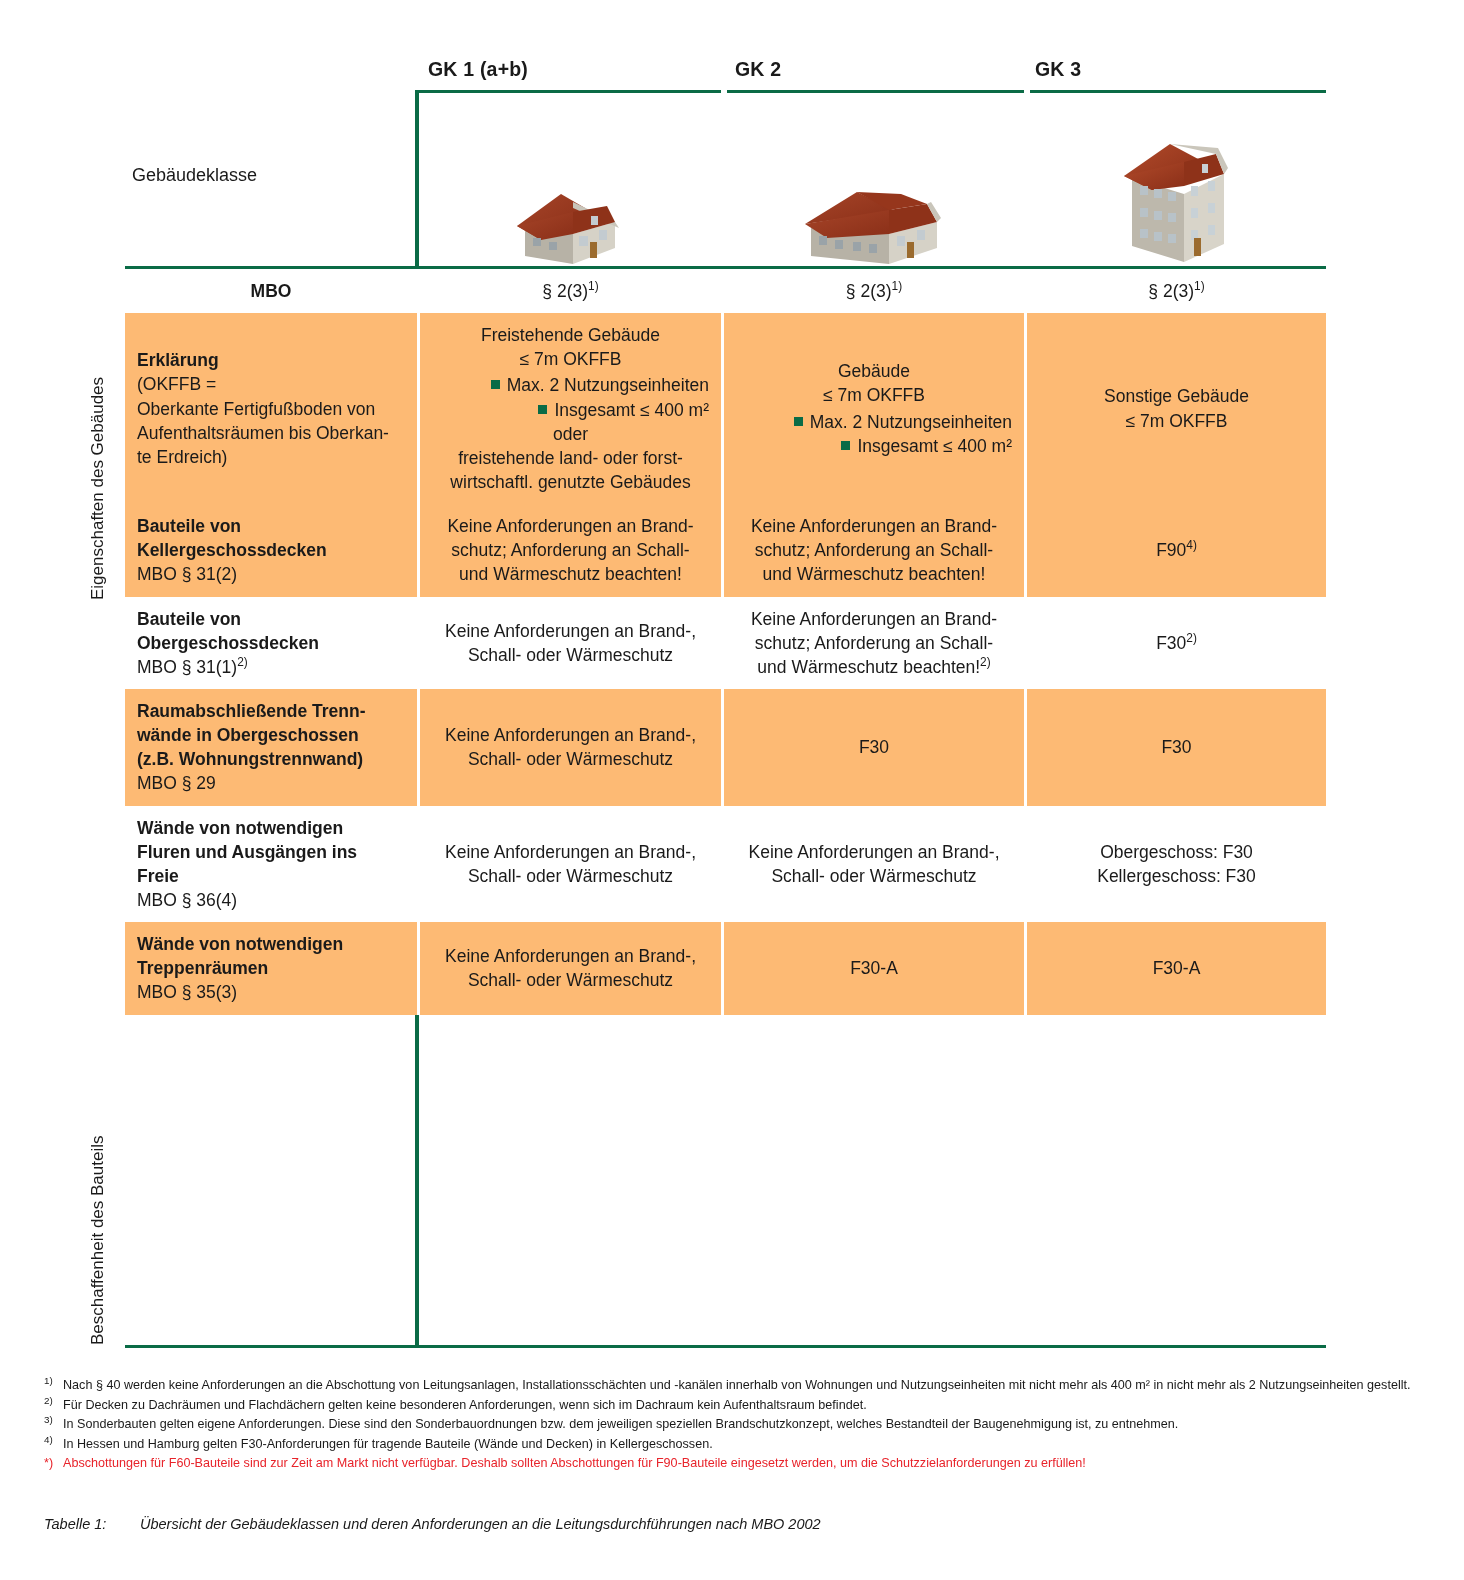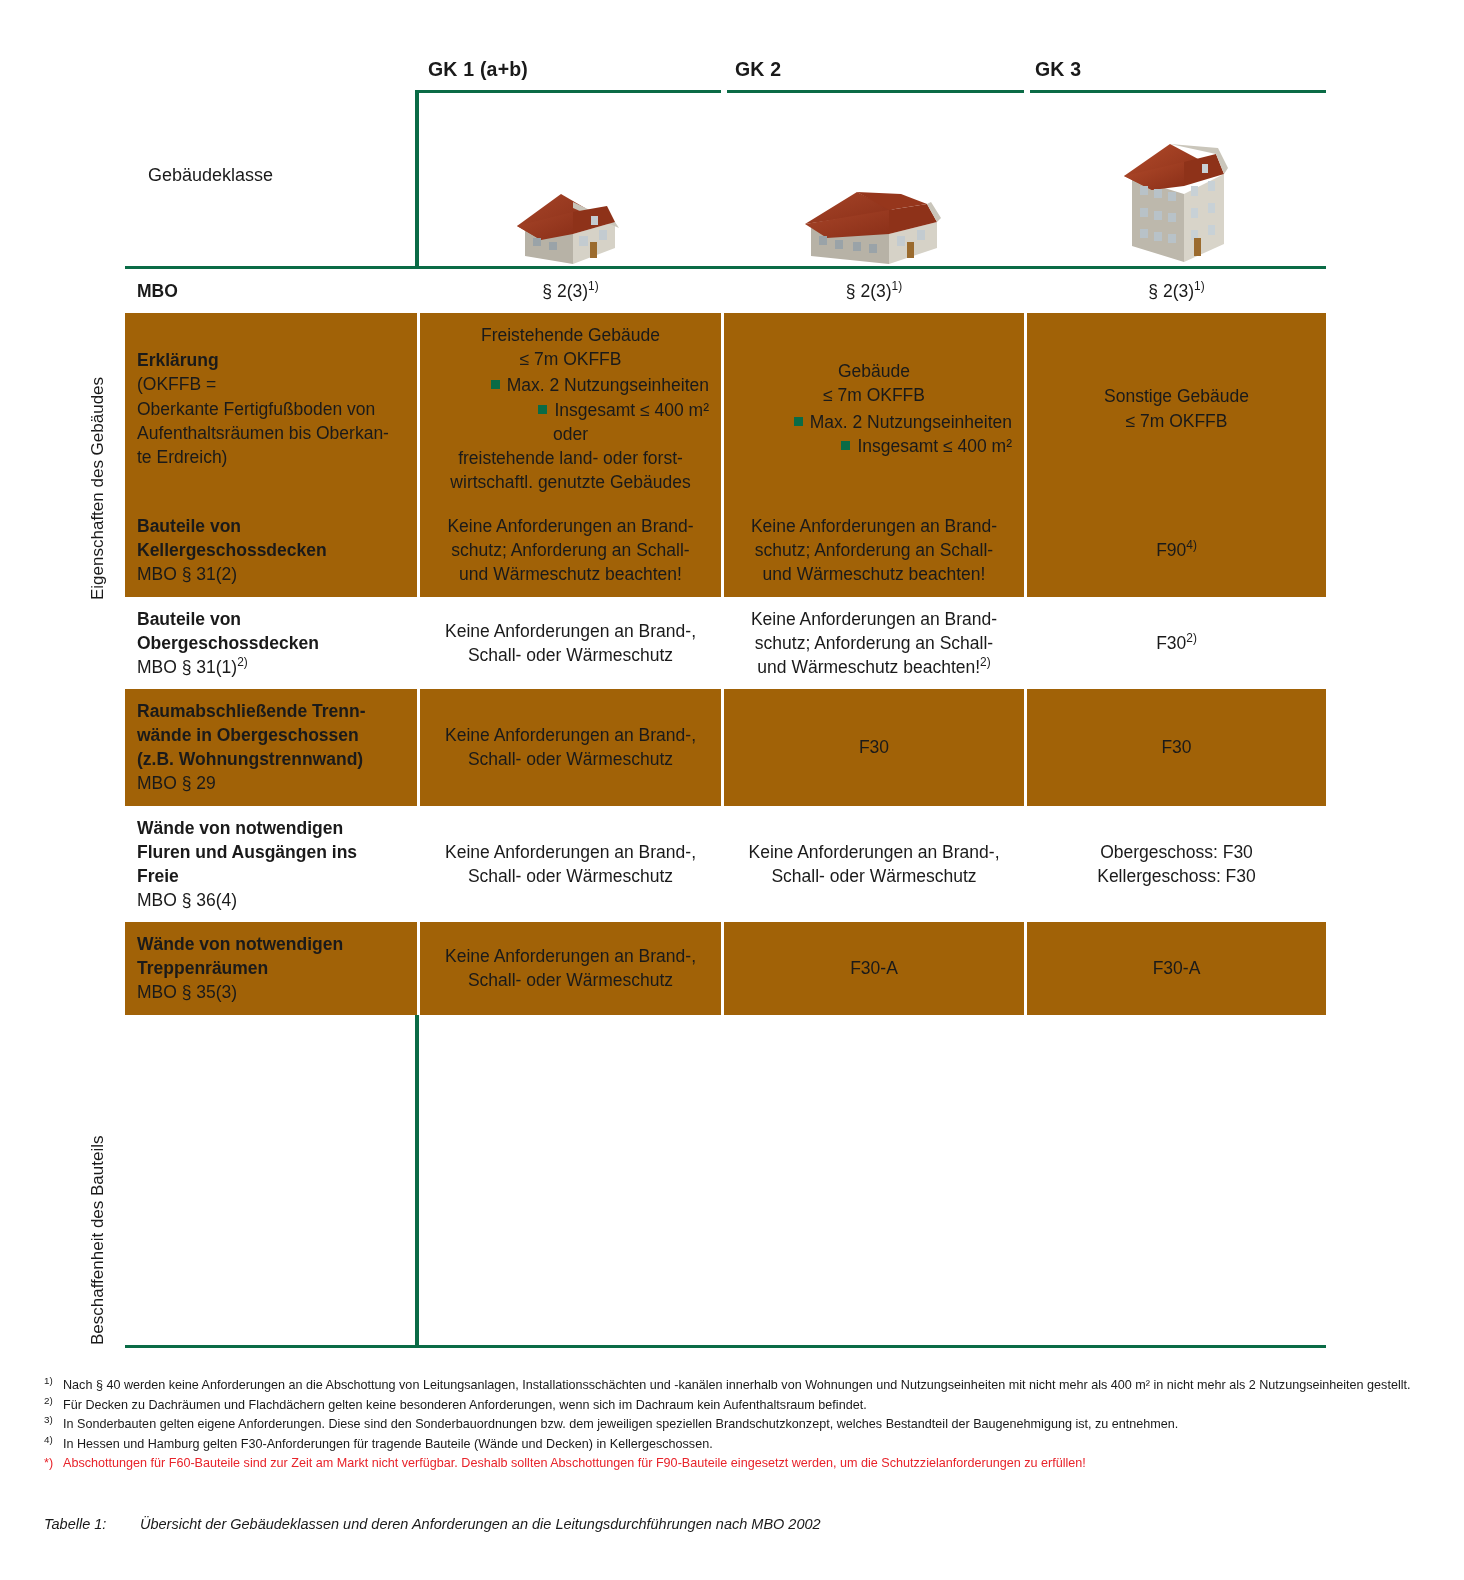--- a/index.html
+++ b/index.html
@@ -84,21 +84,21 @@
     align-items: flex-end;
     justify-content: center;
   }
   #house1 { left: 419px; top: 94px; width: 302px; height: 170px; }
   #house2 { left: 727px; top: 94px; width: 297px; height: 170px; }
   #house3 { left: 1030px; top: 94px; width: 296px; height: 170px; }
 
   
   #gk-label {
     position: absolute;
-    left: 148px;
+    left: 132px;
     top: 165px;
     font-size: 18px;
     color: #1a1a1a;
   }
 
   
   table.matrix {
     position: absolute;
     left: 125px;
     top: 269px;
@@ -120,32 +120,32 @@
     padding-left: 10px;
     padding-right: 14px;
   }
   td.datacell {
     text-align: center;
   }
   td.c1 { width: 304px; }
   td.c2 { width: 303px; }
   td.c3 { width: 302px; }
 
-  tr.shaded td { background: #a16207; }
+  tr.shaded td { background: #fdba74; }
   tr.plain td { background: #ffffff; }
 
   
   td.datacell { border-left: 3px solid #ffffff; }
   td.rowlabel { border-right: 0; }
 
   .rowlabel .main { font-weight: 700; }
   .rowlabel .sub  { font-weight: 400; }
 
   .mbo-row td { font-size: 18px; padding-top: 4px; padding-bottom: 4px; background: #ffffff !important; }
-  .mbo-row td.rowlabel { font-weight: 400; }
+  .mbo-row td.rowlabel { font-weight: 400; text-align: center; }
 
   sup { font-size: 0.68em; vertical-align: super; line-height: 0; }
   .redstar { color: #e8232a; font-weight: 700; }
 
   ul.bullets {
     list-style: none;
     margin: 2px 0 0 0;
     padding: 0;
   }
   ul.bullets li {

